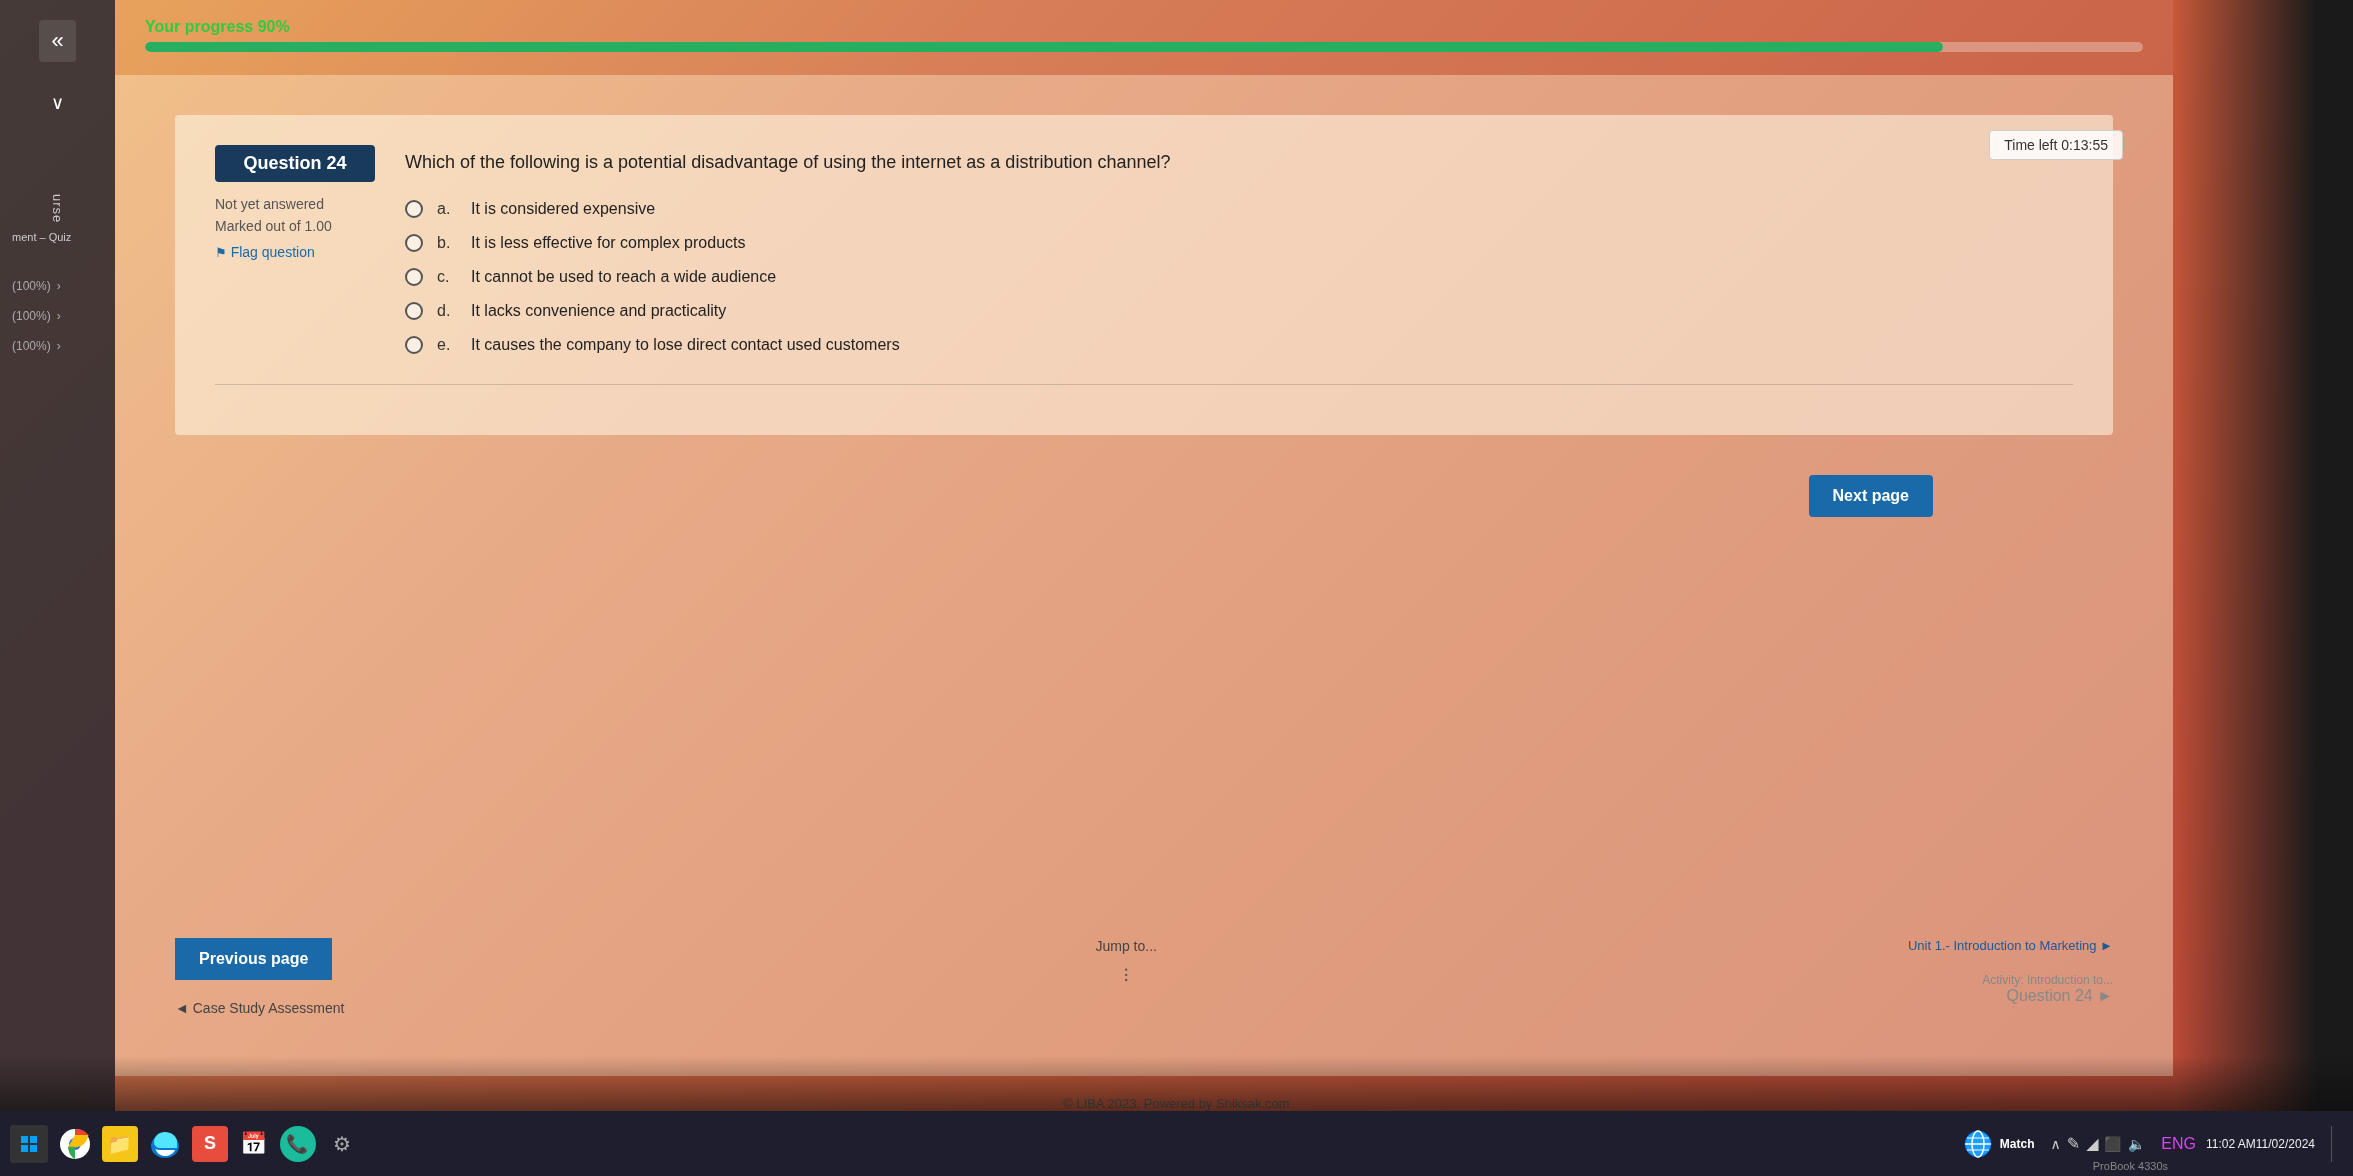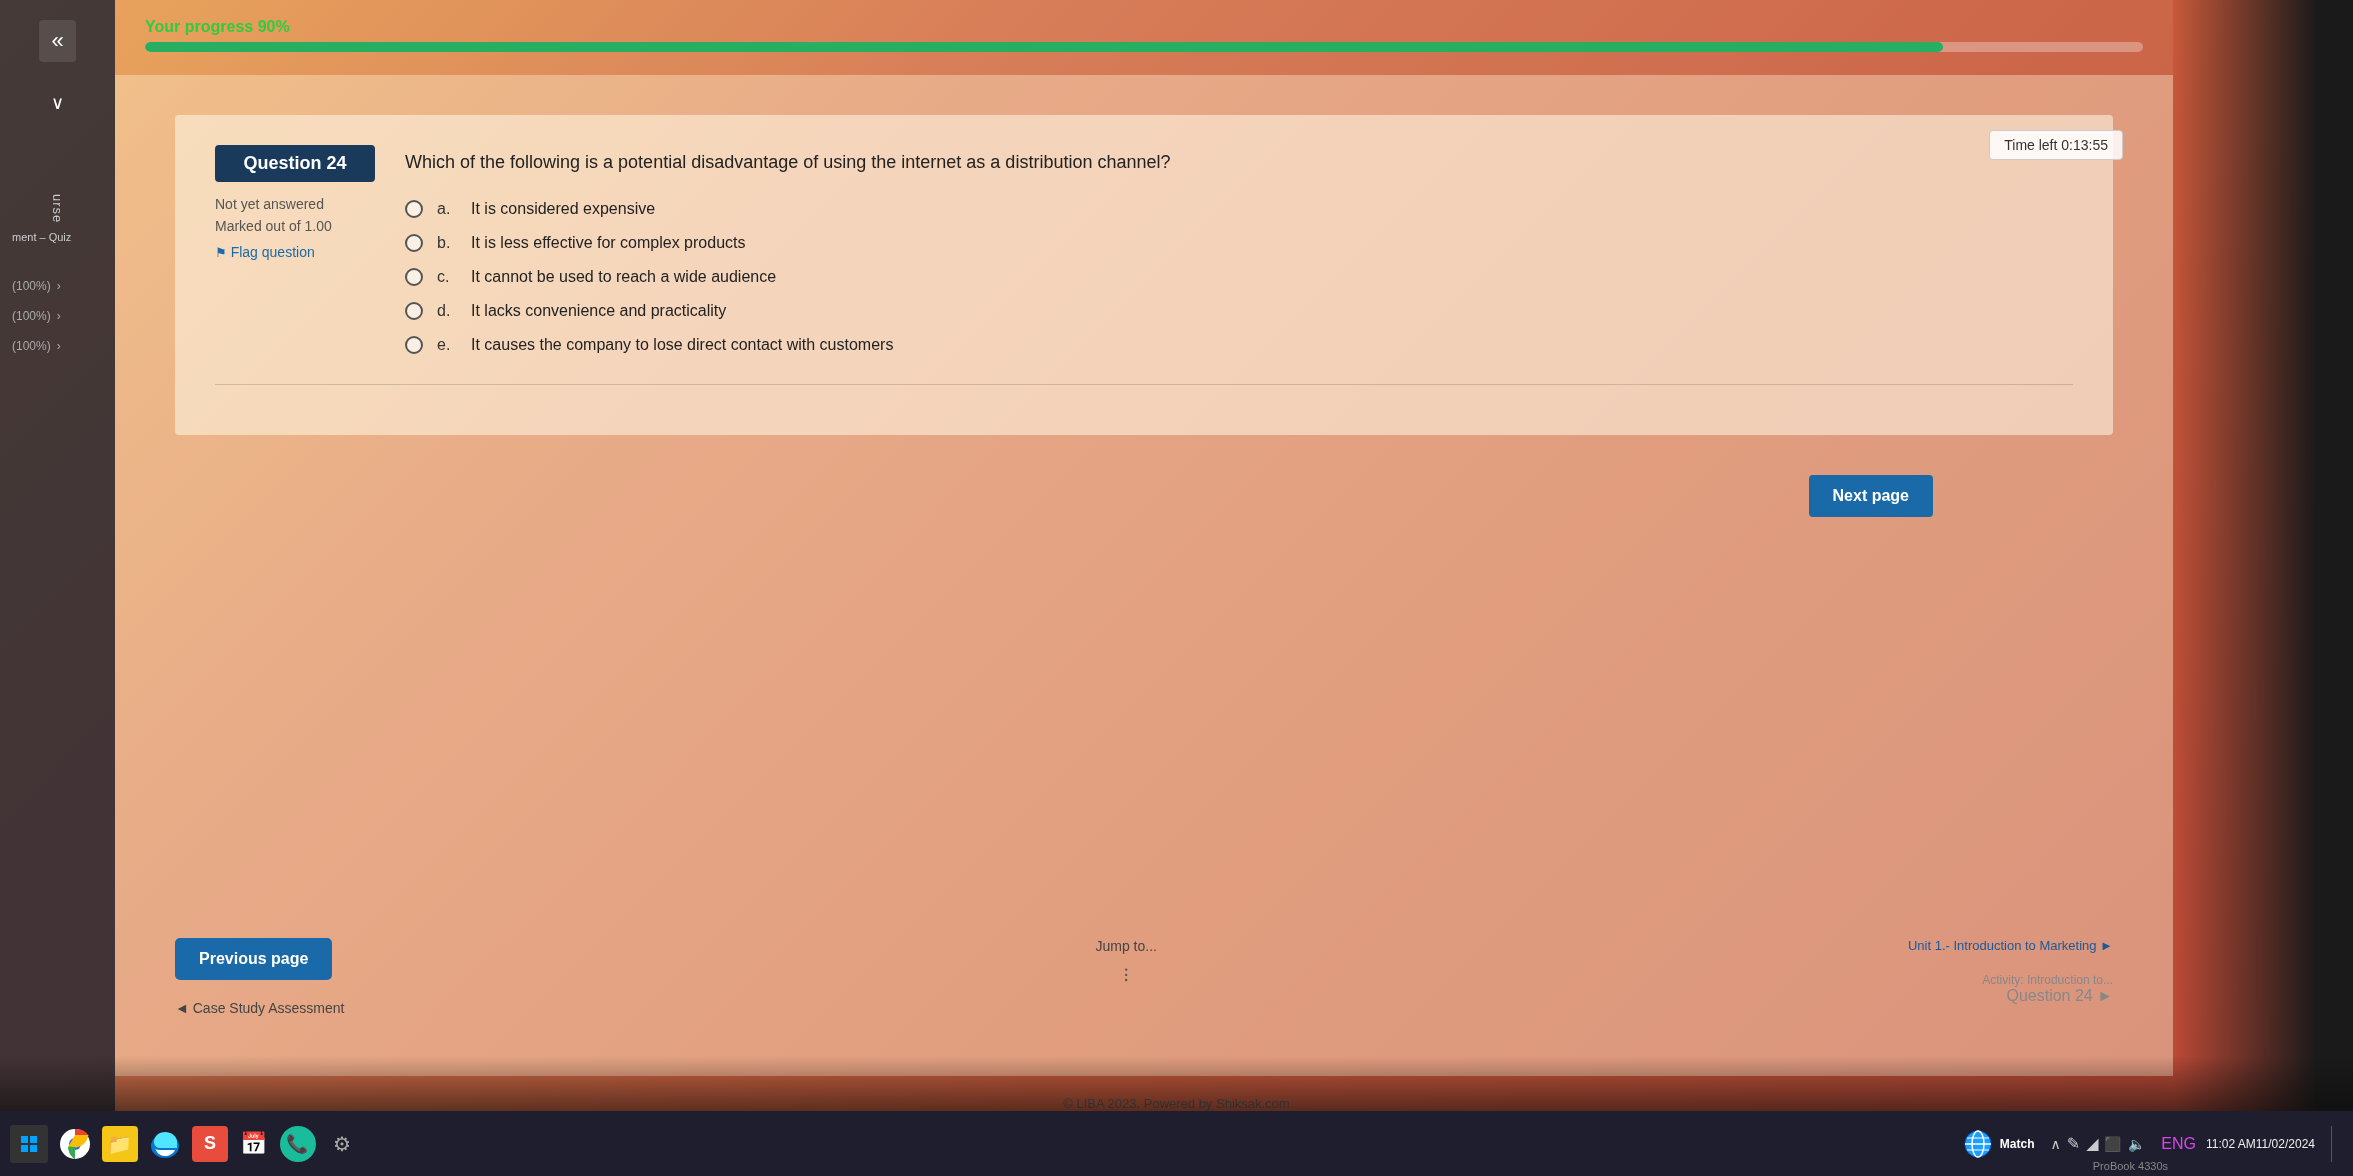--- a/index.html
+++ b/index.html
@@ -221,21 +221,21 @@
       color: #222;
     }
 
     .prev-page-btn {
       background: #1a6aaa;
       color: #fff;
       border: none;
       padding: 12px 24px;
       font-size: 16px;
       font-weight: bold;
-      border-radius: 5px;
+      border-radius: 0;
       cursor: pointer;
     }
 
     .next-page-btn {
       background: #1a6aaa;
       color: #fff;
       border: none;
       padding: 12px 24px;
       font-size: 16px;
       font-weight: bold;
@@ -451,21 +451,21 @@
 
           <div class="answer-option">
             <div class="radio-circle"></div>
             <span class="option-letter">d.</span>
             <span class="option-text">It lacks convenience and practicality</span>
           </div>
 
           <div class="answer-option">
             <div class="radio-circle"></div>
             <span class="option-letter">e.</span>
-            <span class="option-text">It causes the company to lose direct contact with customers</span>
+            <span class="option-text">It causes the company to lose direct contact used customers</span>
           </div>
 
         </div>
       </div>
 
       <div style="position:absolute; right:240px; top:400px; z-index:6;">
         <button class="next-page-btn">Next page</button>
       </div>
 
     </div>

